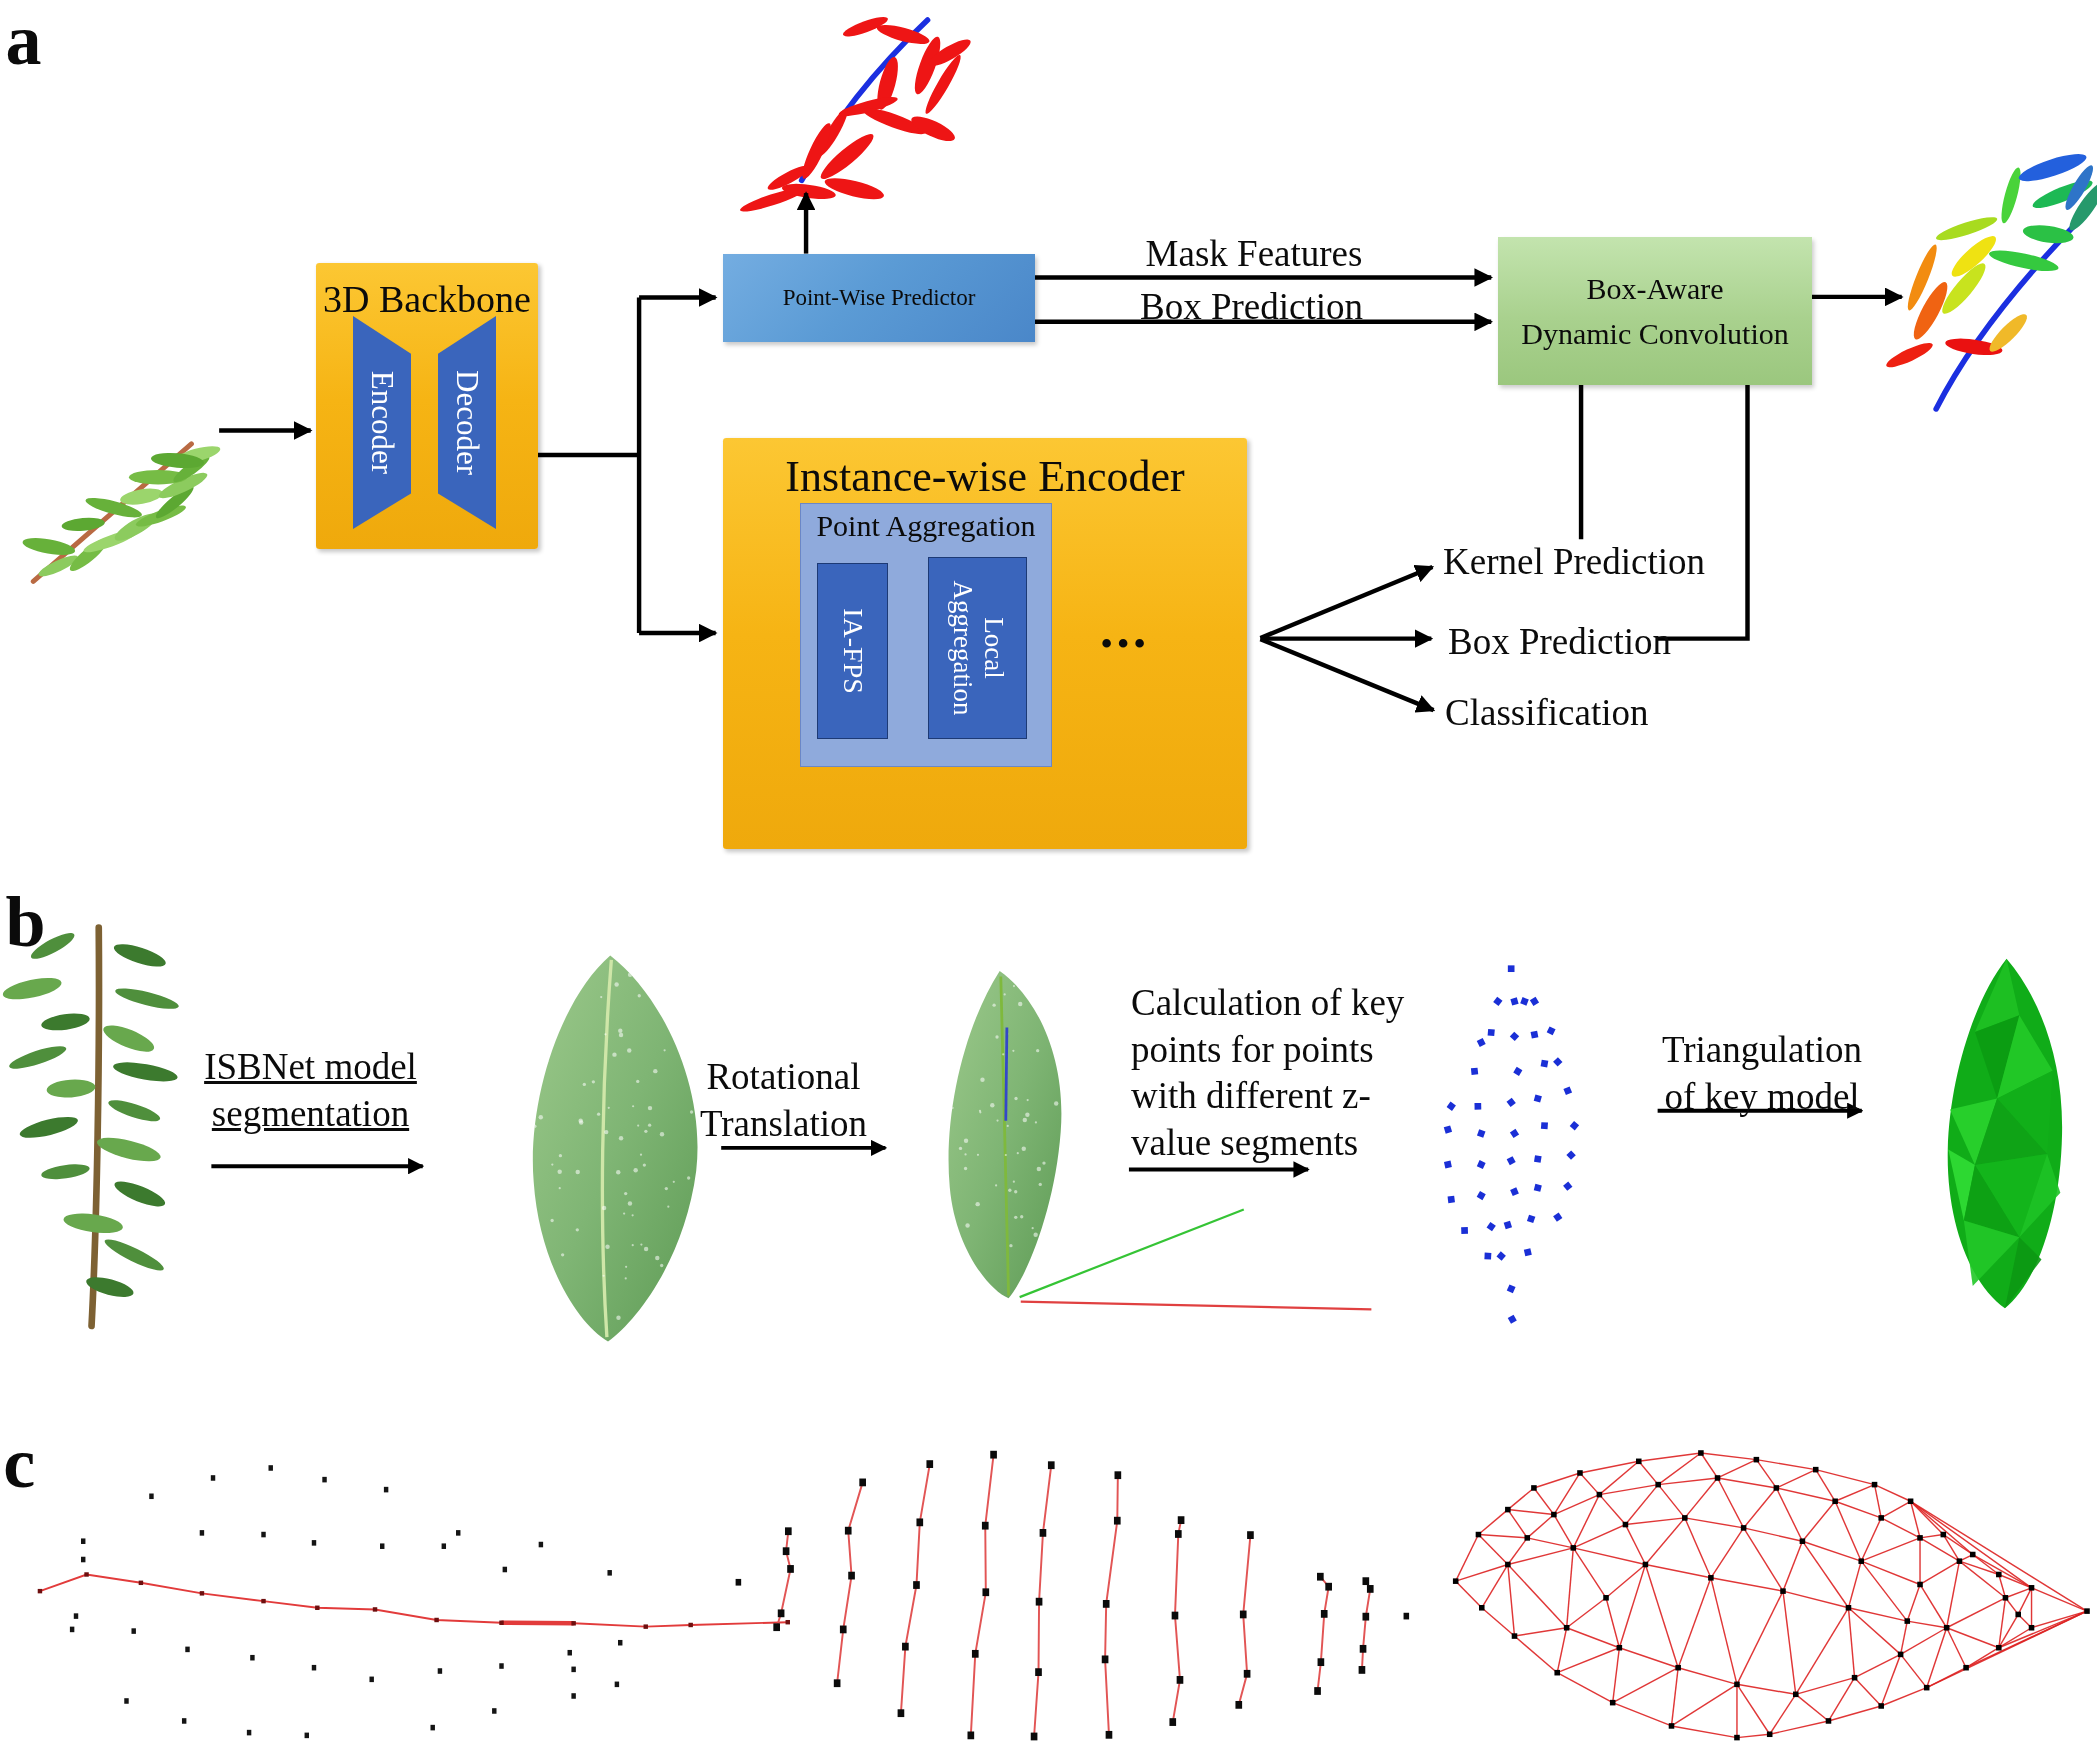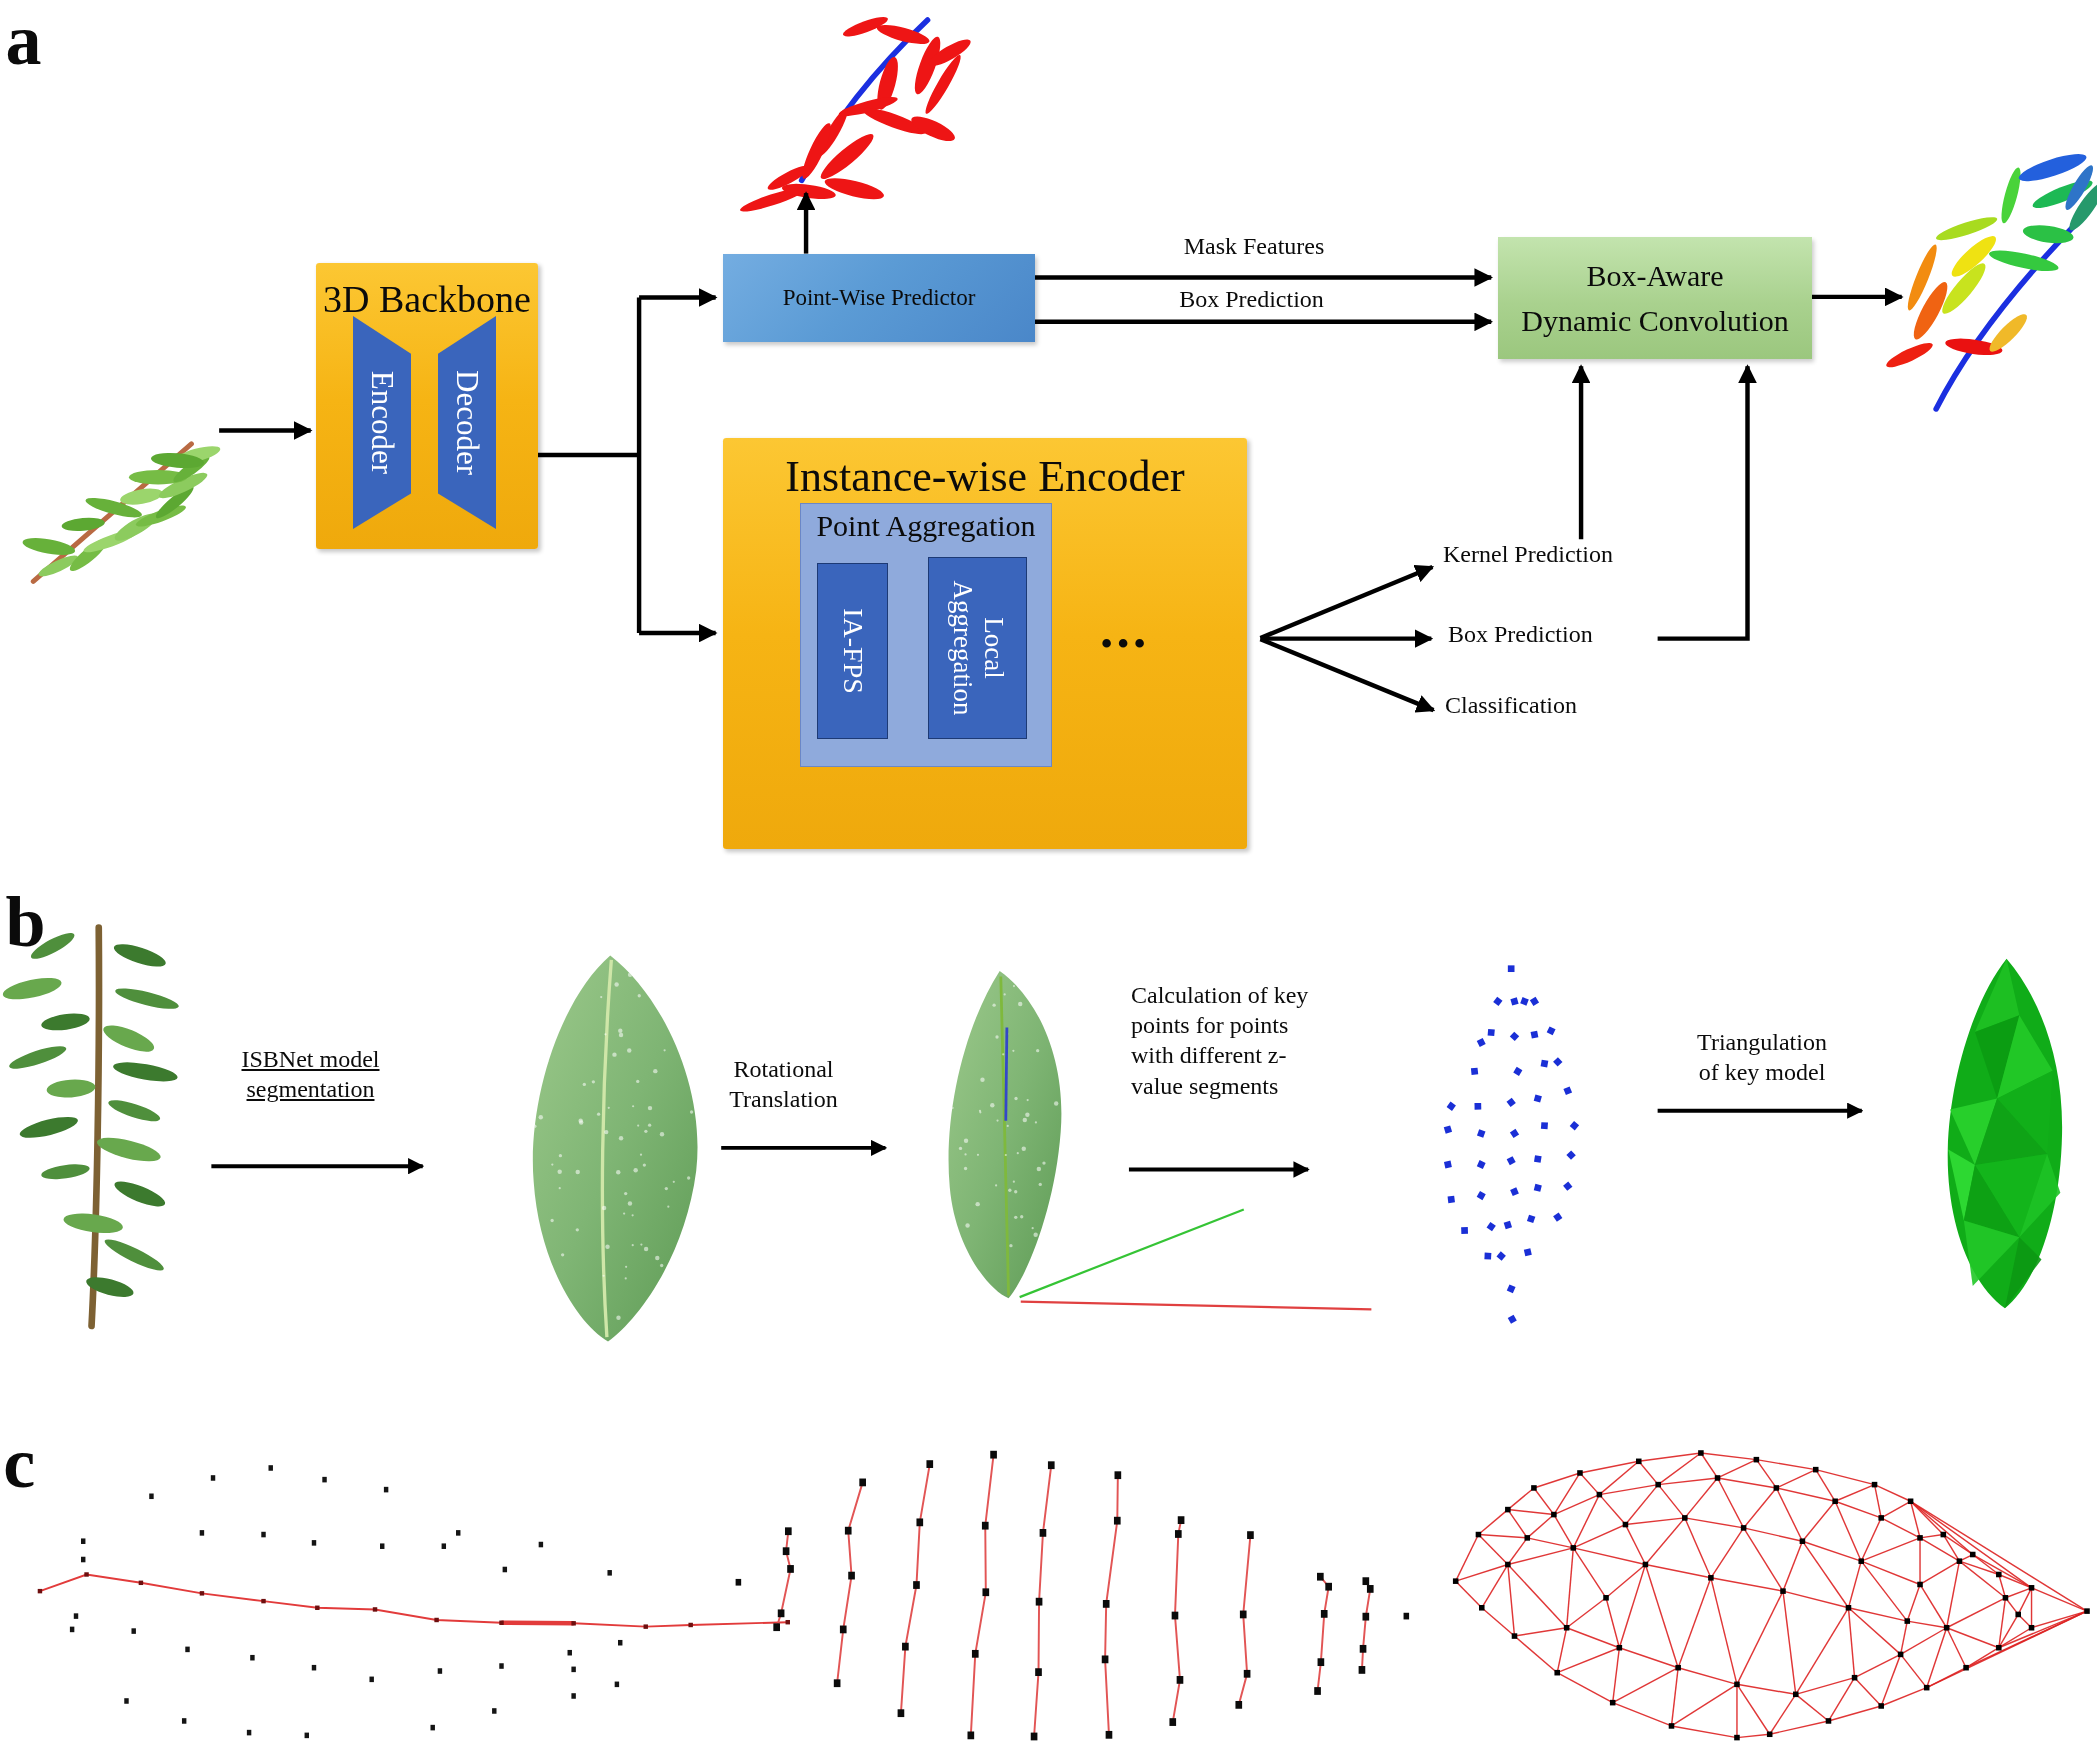--- a/index.html
+++ b/index.html
@@ -12,21 +12,21 @@
           border-radius:3.3px;box-shadow:2.2px 2.8px 4.4px rgba(0,0,0,.22);}
   .bluebox{background:linear-gradient(135deg,#74ADE1 0%,#5B9BD5 45%,#4A87C9 100%);
            box-shadow:2.2px 2.8px 4.4px rgba(0,0,0,.22);}
   .greenbox{background:linear-gradient(180deg,#C3E4AE 0%,#A9D18E 55%,#9BC77E 100%);
             box-shadow:2.2px 2.8px 4.4px rgba(0,0,0,.2);}
   .lightblue{background:#8FAADC;border:1.1px solid #6b87c6;}
   .darkblue{background:#3A65BC;border:1.1px solid #1d3a75;}
   .trap{position:absolute;background:#3A65BC;}
   .vtext{position:absolute;inset:0;display:flex;align-items:center;justify-content:center;
          transform:rotate(90deg);white-space:nowrap;color:#fff;}
-  .flowlabel{position:absolute;font-size:24px;line-height:1.26;white-space:nowrap;}
+  .flowlabel{position:absolute;font-size:37px;line-height:1.26;white-space:nowrap;}
   .centerlbl{text-align:center;}
   .title-sm{width:100%;text-align:center;}
   svg{position:absolute;left:0;top:0;}
 </style>
 </head>
 <body>
 
 <div id="fig">
 
   <svg id="art" width="2097" height="1741" viewBox="0 0 3780 3138">
@@ -771,21 +771,21 @@
           <div style="text-align:center;">
             <div>Local</div>
             <div>Aggregation</div>
           </div>
         </div>
       </div>
     </div>
     <div class="abs" style="left:377px;top:161px;font-size:53px;font-weight:700;letter-spacing:3.3px;">...</div>
   </div>
 
-  <div class="node greenbox" style="left:1498px;top:237px;width:314px;height:122px;font-size:30px;line-height:1.5;flex-direction:column;">
+  <div class="node greenbox" style="left:1498px;top:237px;width:314px;height:148px;font-size:30px;line-height:1.5;flex-direction:column;">
     <div>Box-Aware</div>
     <div>Dynamic Convolution</div>
   </div>
 
   <div class="flowlabel centerlbl" style="left:1132px;top:231px;width:244px;">Mask Features</div>
   <div class="flowlabel centerlbl" style="left:1132px;top:284px;width:239px;">Box Prediction</div>
   <div class="flowlabel" style="left:1443px;top:539px;">Kernel Prediction</div>
   <div class="flowlabel" style="left:1448px;top:619px;">Box Prediction</div>
   <div class="flowlabel" style="left:1445px;top:690px;">Classification</div>
 

